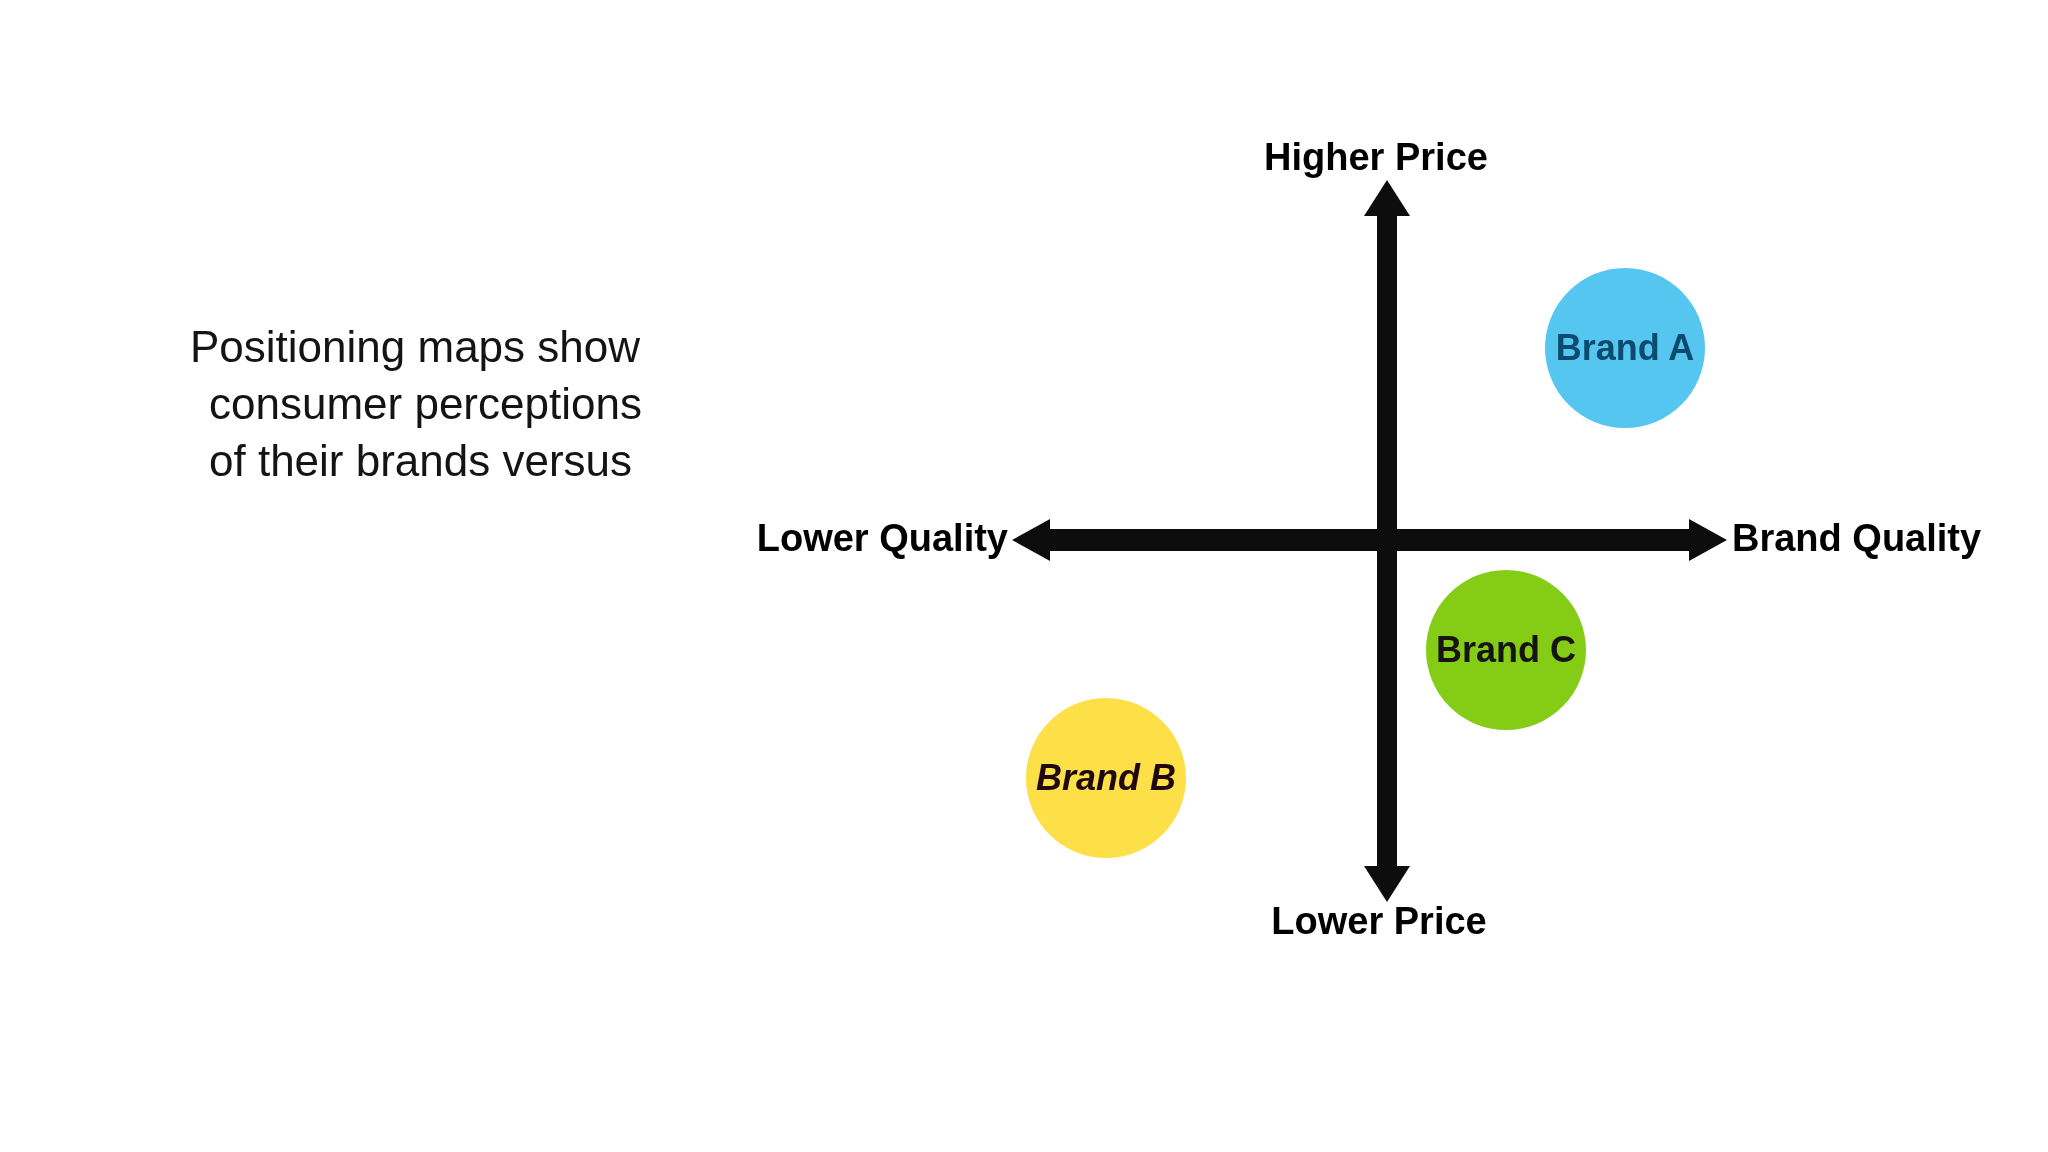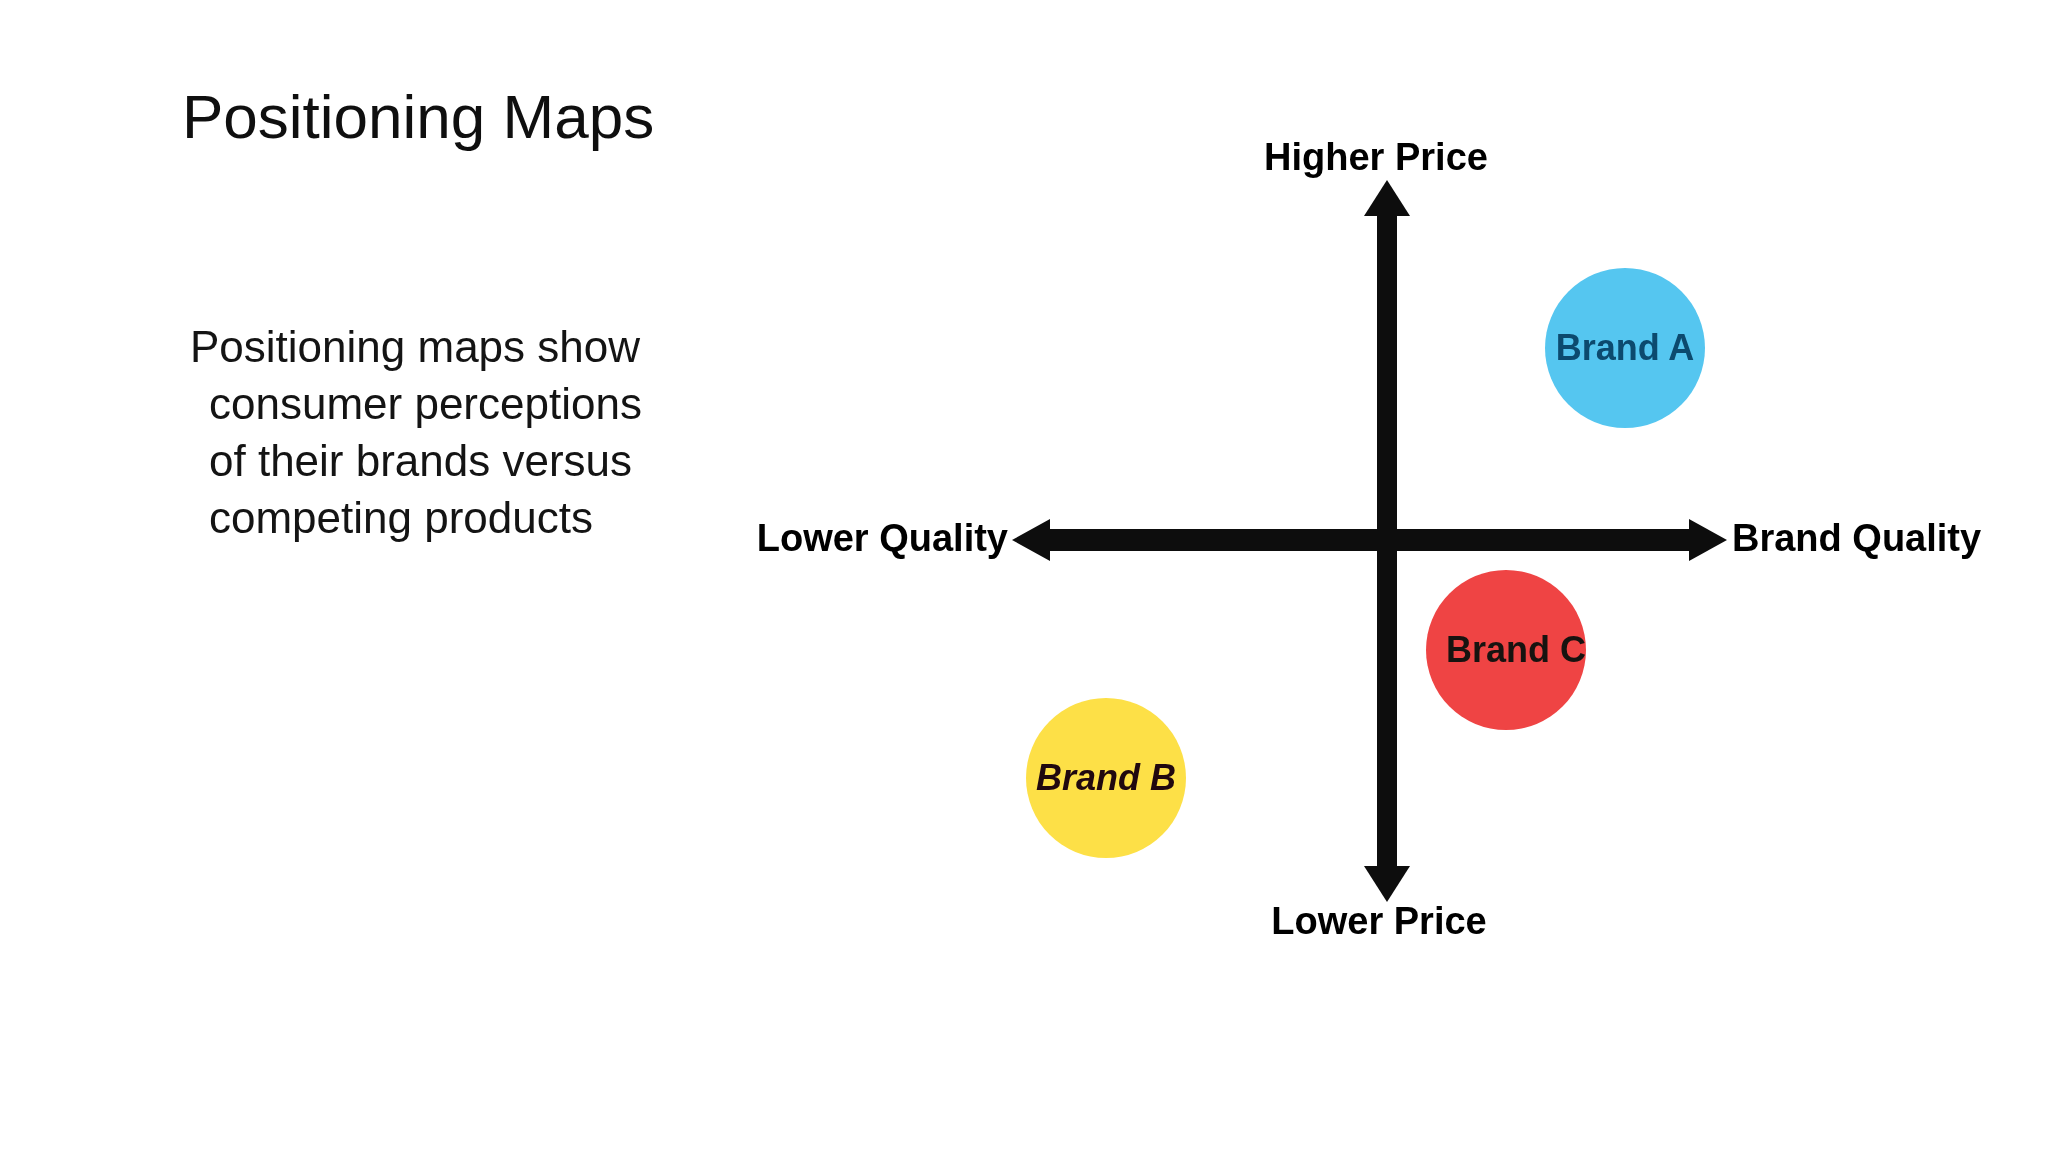--- a/index.html
+++ b/index.html
@@ -92,27 +92,25 @@
     font-weight: 700;
     font-size: 36px;
     white-space: nowrap;
   }
 </style>
 </head>
 <body>
 
 <div class="slide">
 
-  <div class="slide-title">Positioning Maps</div>
 
   <div class="body-text">
     <div class="body-line">Positioning maps show</div>
     <div class="body-line indent">consumer perceptions</div>
     <div class="body-line indent">of their brands versus</div>
-    <div class="body-line indent">competing products</div>
   </div>
 
   <div>
 
     <div class="axis-shaft axis-v" style="background-color: rgb(13, 13, 13);"></div>
     <div class="axis-shaft axis-h" style="background-color: rgb(13, 13, 13);"></div>
     <div class="arrowhead arrow-up" style="border-bottom-color: rgb(13, 13, 13);"></div>
     <div class="arrowhead arrow-down" style="border-top-color: rgb(13, 13, 13);"></div>
     <div class="arrowhead arrow-left" style="border-right-color: rgb(13, 13, 13);"></div>
     <div class="arrowhead arrow-right" style="border-left-color: rgb(13, 13, 13);"></div>
@@ -121,18 +119,18 @@
     <div class="axis-label label-bottom">Lower Price</div>
     <div class="axis-label label-left">Lower Quality</div>
     <div class="axis-label label-right">Brand Quality</div>
 
     <div class="brand-circle" style="left: 1545px; top: 268px; width: 160px; height: 160px; background: rgb(85, 198, 240); color: #0c4a6e;">
       <span>Brand A</span>
     </div>
     <div class="brand-circle" style="left: 1026px; top: 698px; width: 160px; height: 160px; background: #fde047; color: rgb(32, 8, 15); font-style: italic;">
       <span>Brand B</span>
     </div>
-    <div class="brand-circle" style="left: 1426px; top: 570px; width: 160px; height: 160px; background: #ef4444; color: rgb(23, 19, 16); justify-content: flex-end;">
+    <div class="brand-circle" style="left: 1426px; top: 570px; width: 160px; height: 160px; background: #84cc16; color: rgb(23, 19, 16);">
       <span>Brand C</span>
     </div>
 
   </div>
 </div>
 
 </body></html>

